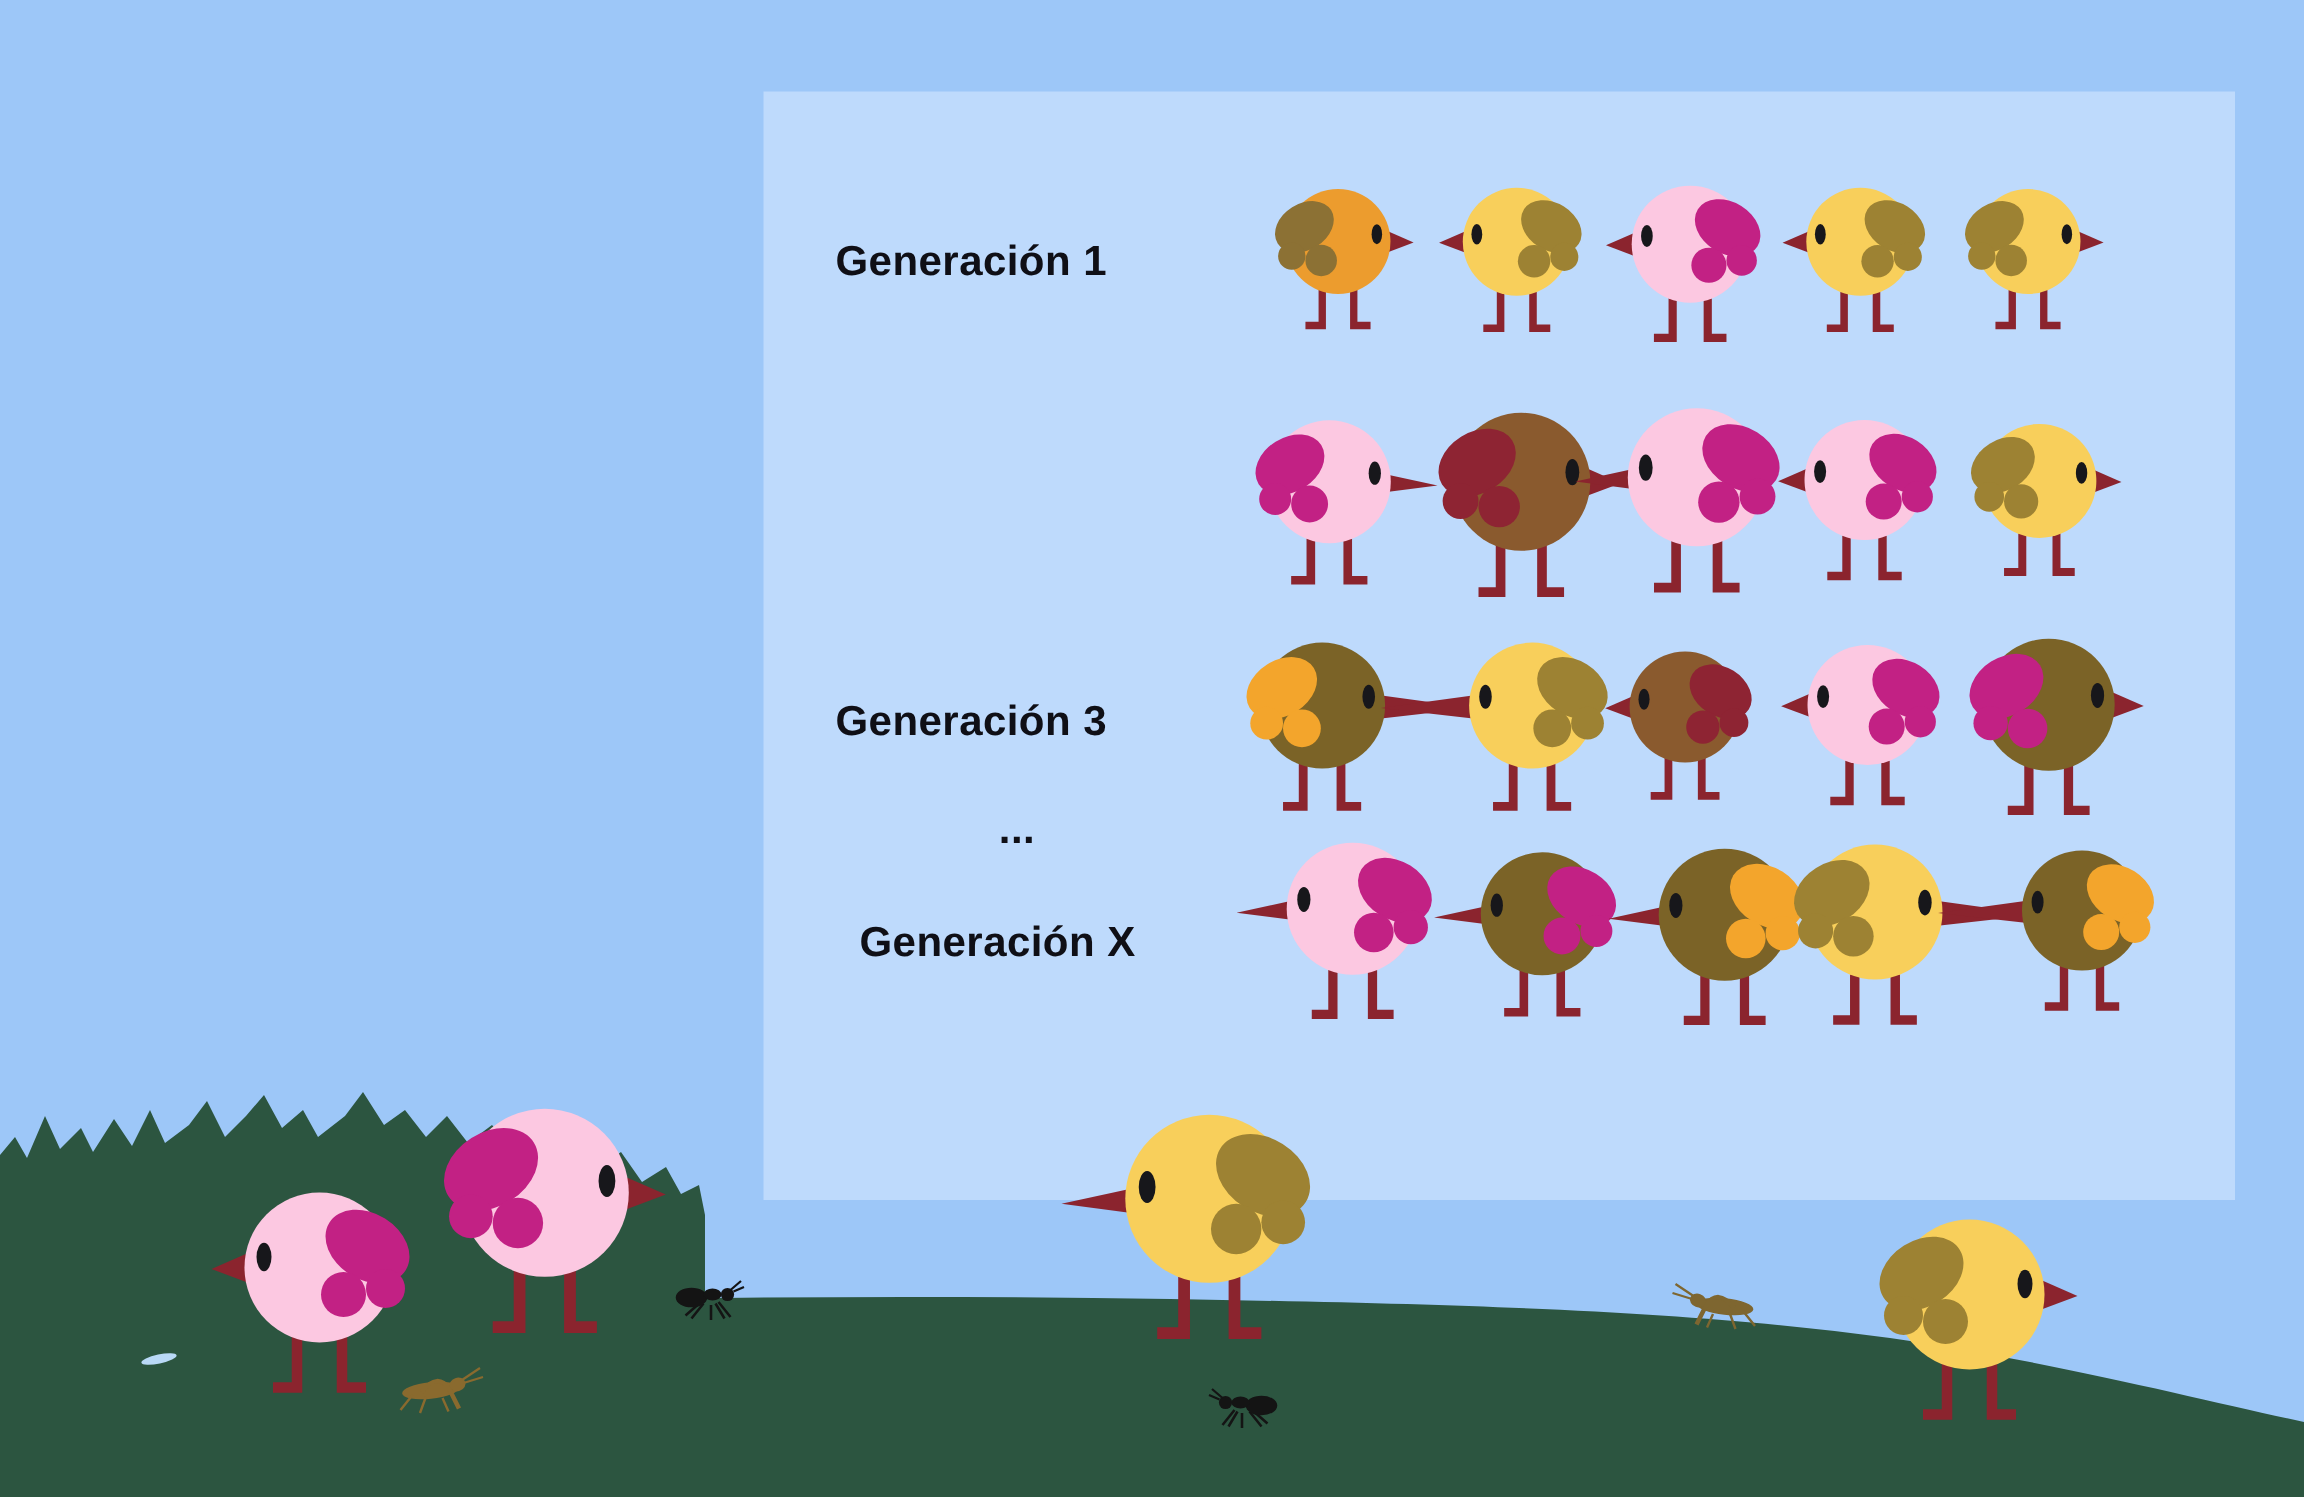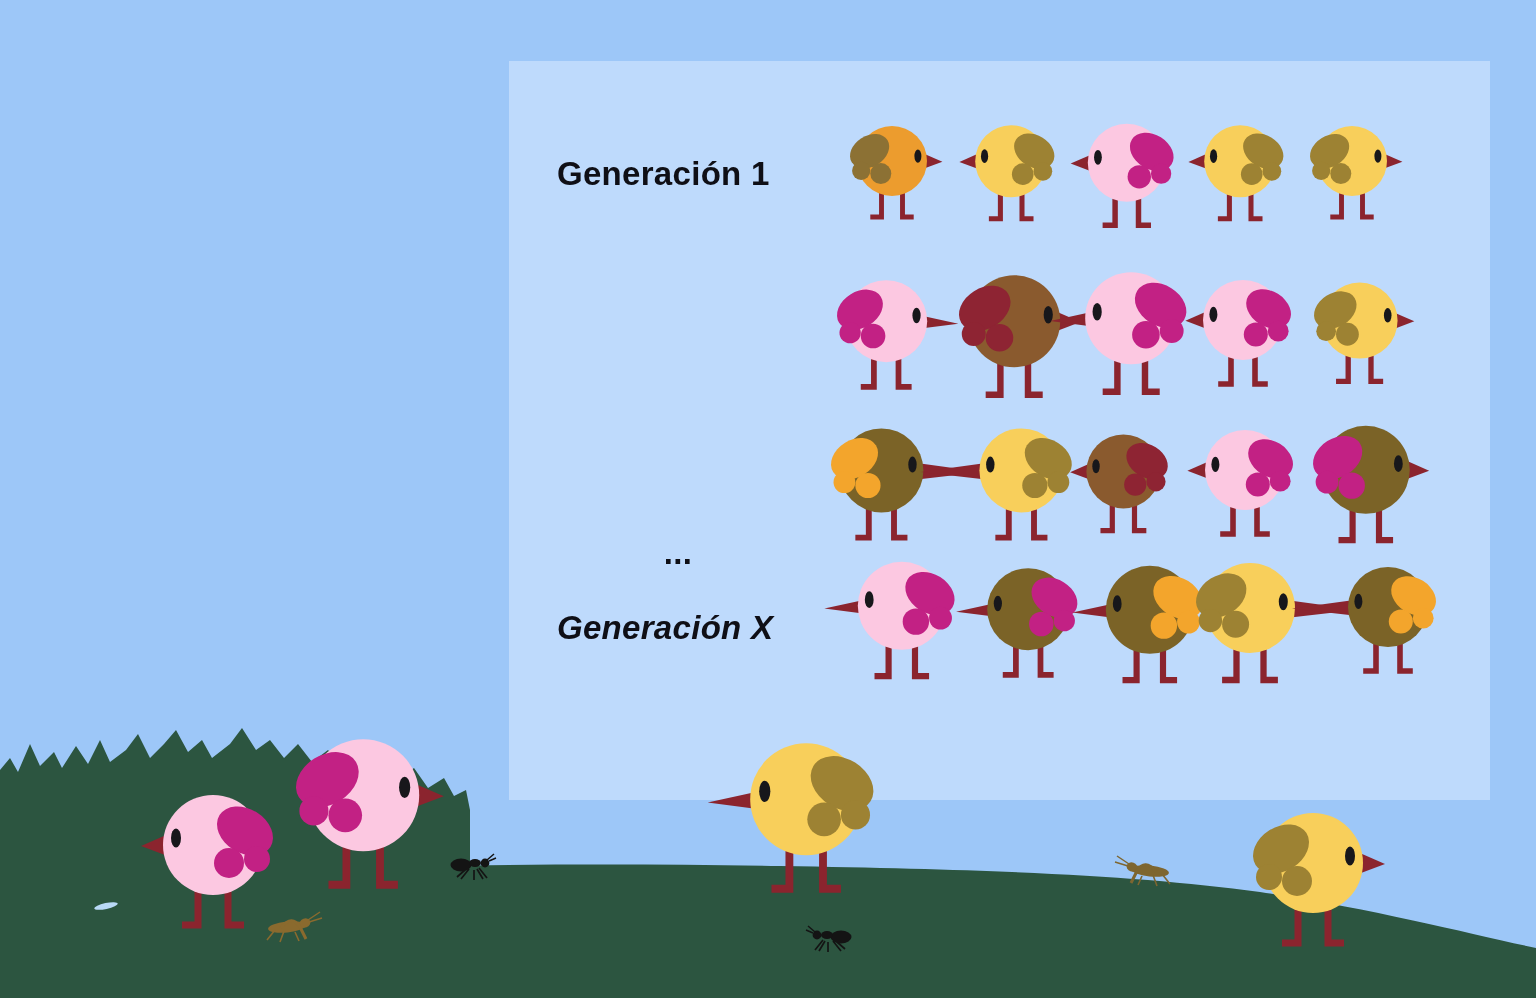--- a/index.html
+++ b/index.html
@@ -4,39 +4,40 @@
 <style>
   html,body{margin:0;padding:0;}
   body{width:1536px;height:998px;overflow:hidden;background:var(--sky,#9dc7f8);
        font-family:"Liberation Sans",sans-serif;}
   .stage{position:relative;width:1536px;height:998px;background:var(--sky,#9dc7f8);}
   .panel{position:absolute;left:509px;top:61px;width:981px;height:739px;
          background:var(--panel,#bedafc);z-index:1;}
   .scene{position:absolute;left:0;top:0;width:1536px;height:998px;z-index:2;pointer-events:none;}
   .hill,.bushp{fill:var(--ground,#2c5540);}
   .sliver{fill:#b9d9f6;}
-  .gen-label{position:absolute;z-index:3;font-weight:bold;font-size:33px;line-height:34px;
+  .gen-label{position:absolute;z-index:3;font-weight:bold;font-size:28px;line-height:34px;
              color:var(--text,#0f0f16);white-space:nowrap;letter-spacing:0.3px;}
   .lg1{left:557px;top:157px;}
   .lg2{left:557px;top:315px;}
   .lg3{left:557px;top:464px;}
-  .lgX{left:557px;top:611px;font-style:italic;}
+  .lgX{left:573px;top:611px;}
   .dots{left:656px;top:536px;width:44px;text-align:center;}
   .bird,.insect{position:absolute;overflow:visible;z-index:3;pointer-events:none;}
   .bird.big{z-index:4;}
   .insect{z-index:4;}
 </style>
 </head>
 <body>
 
 <div class="stage">
 
   <div class="panel"></div>
 
   <div class="gen-label lg1">Generación 1</div>
+  <div class="gen-label lg3">Generación 3</div>
   <div class="gen-label dots">...</div>
   <div class="gen-label lgX">Generación X</div>
 
   <svg class="scene" viewBox="0 0 1536 998">
     <path class="hill" d="M0,886 C250,866 520,862 780,866 C1020,870 1140,876 1260,892 C1370,908 1470,934 1536,948 L1536,998 L0,998 Z"></path>
     <path class="bushp" d="M0,998 L0,770 L10,758 L18,772 L30,744 L40,766 L54,752 L62,768 L76,746 L88,764
          L100,740 L110,762 L126,750 L138,734 L150,758 L164,744 L176,730 L188,752
          L202,740 L212,758 L230,744 L242,728 L256,750 L270,740 L284,758 L298,744
          L312,762 L328,750 L342,766 L356,754 L370,772 L386,760 L400,778 L414,768
          L428,788 L444,778 L454,796 L466,790 L470,810 L470,998 Z"></path>

